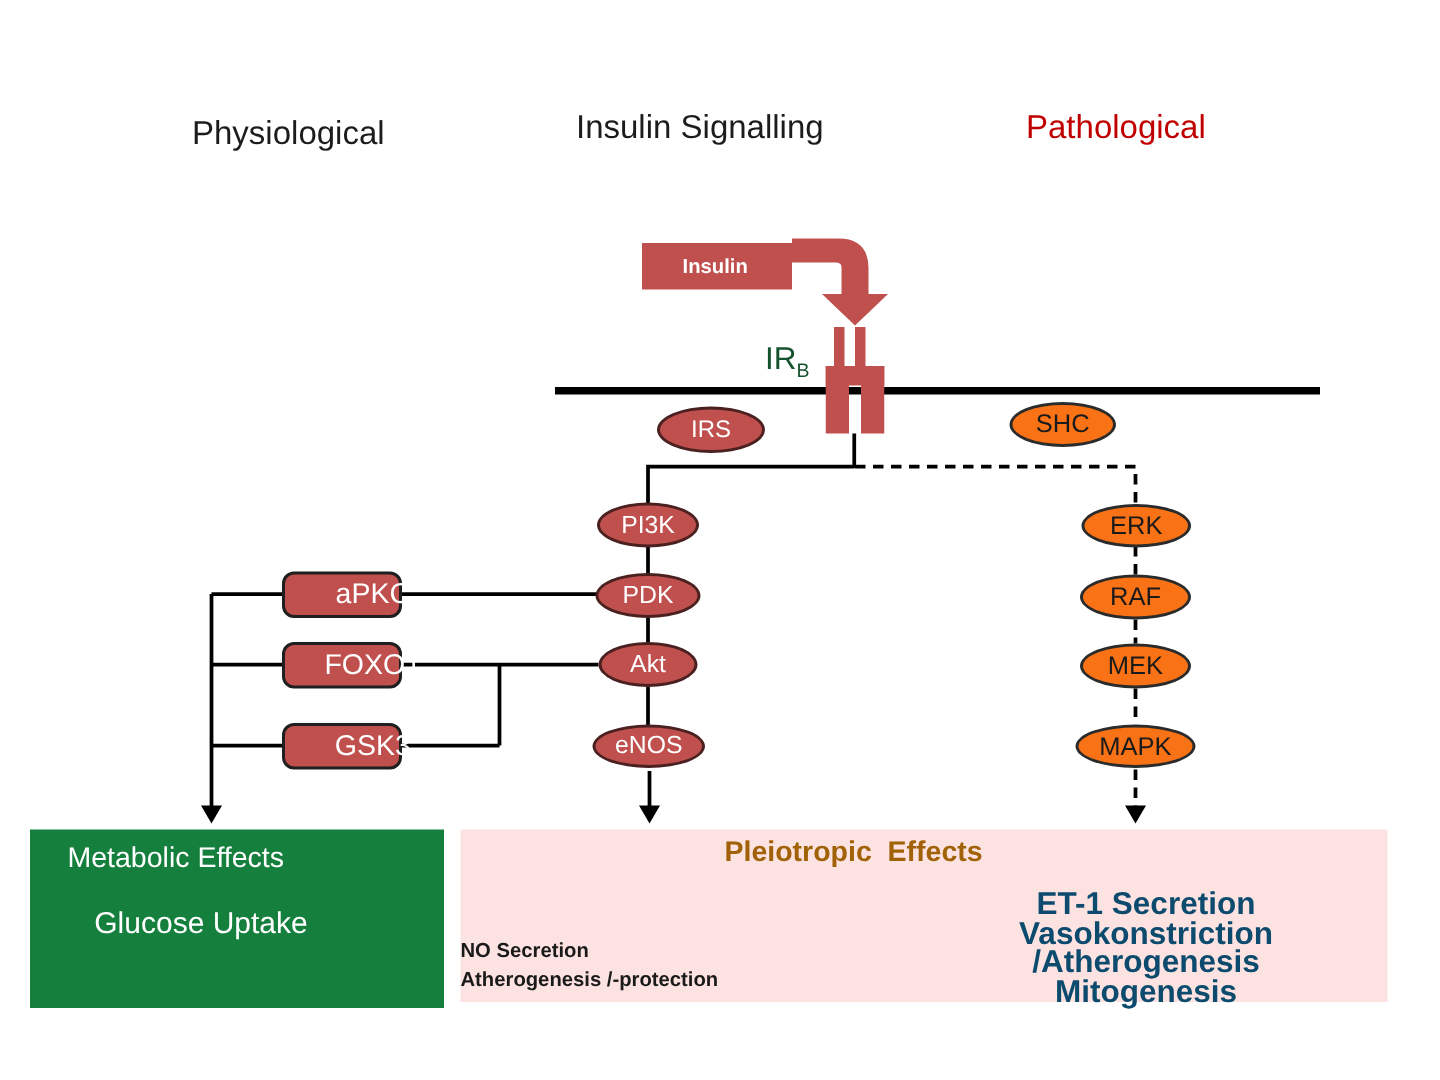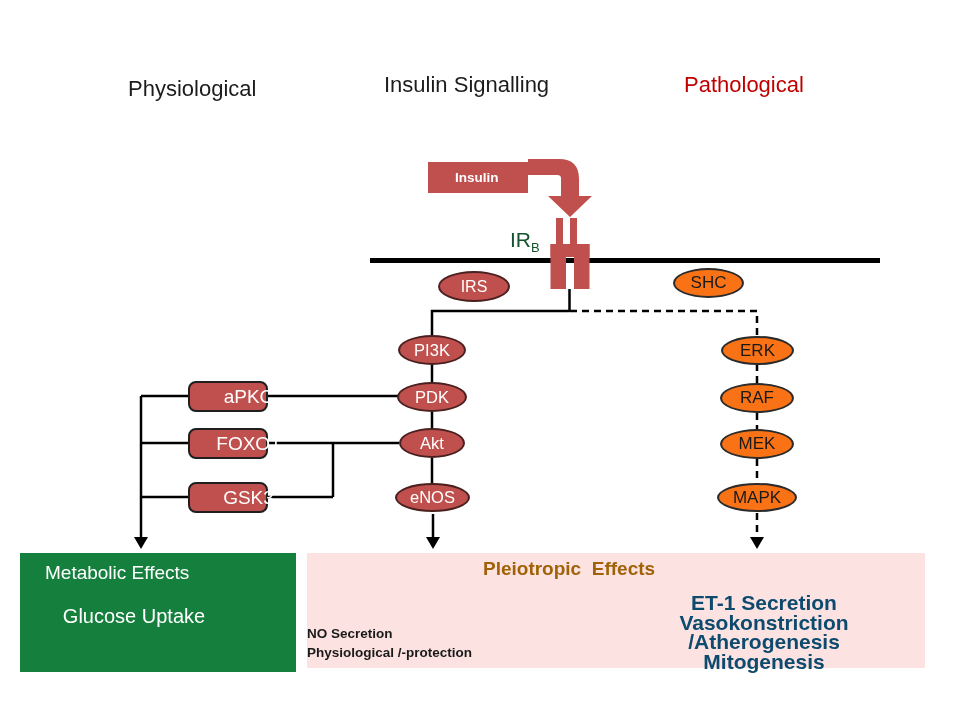--- a/index.html
+++ b/index.html
@@ -123,21 +123,21 @@
     <div class="t">Metabolic Effects</div>
     <div class="c">
       <div>Glucose Uptake</div>
     </div>
   </div>
 
   <div class="pleio">
     <div class="t">Pleiotropic  Effects</div>
     <div class="l">
       <div>NO Secretion</div>
-      <div>Physiological /-protection</div>
+      <div>Atherogenesis /-protection</div>
     </div>
     <div class="r">
       <div>ET-1 Secretion</div>
       <div>Vasokonstriction /Atherogenesis</div>
       <div>Mitogenesis</div>
     </div>
   </div>
 
 </div>
 

